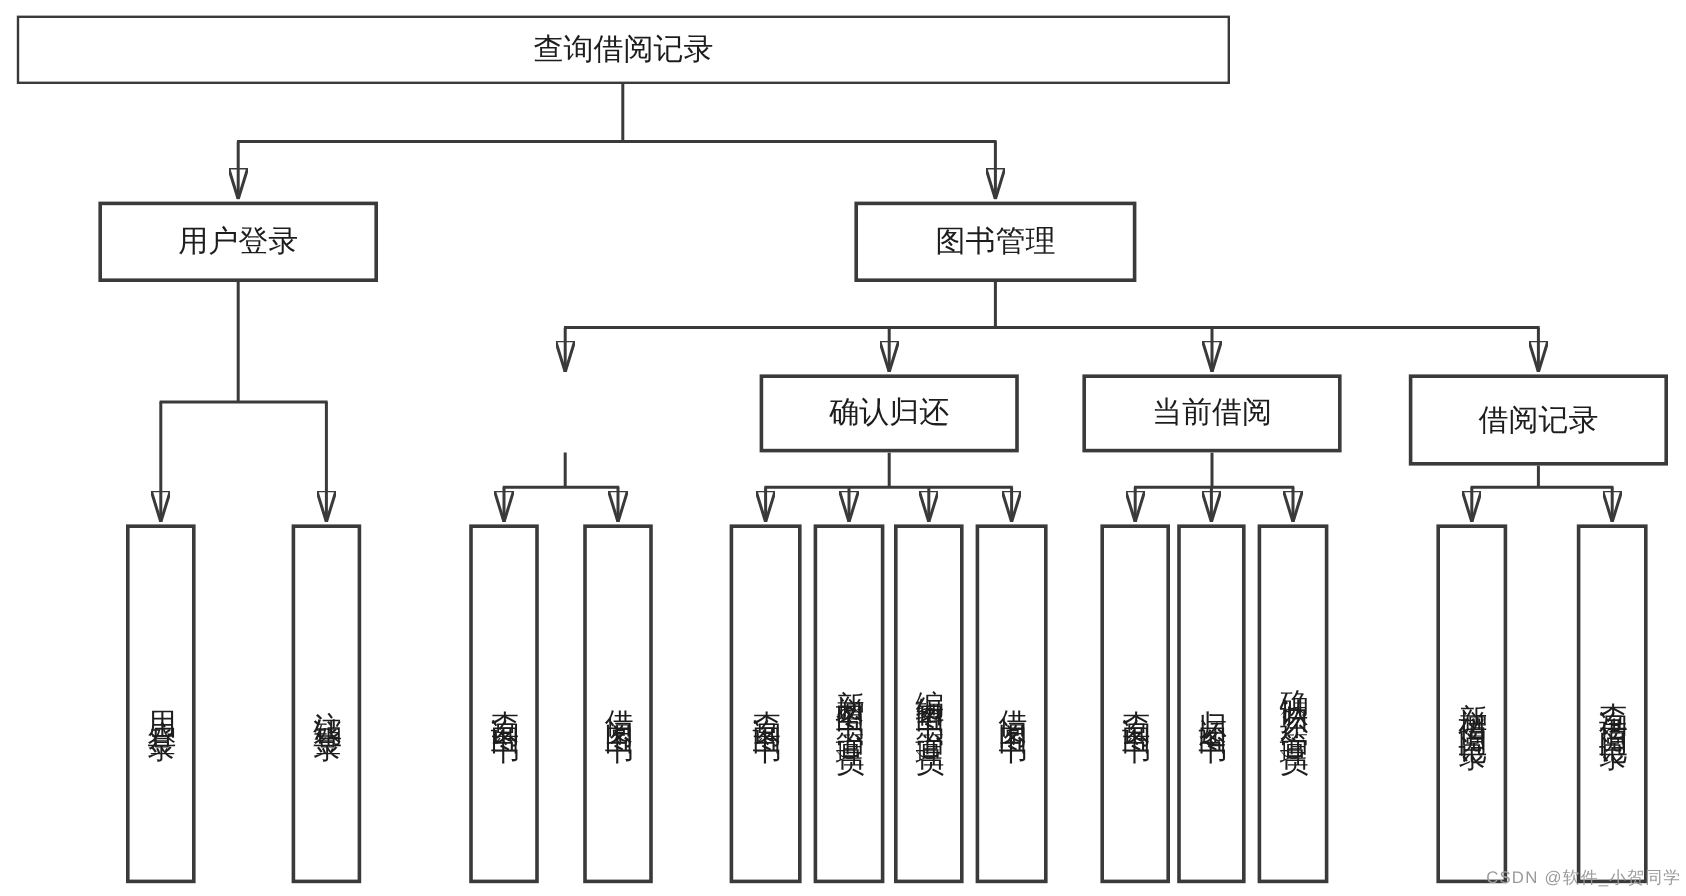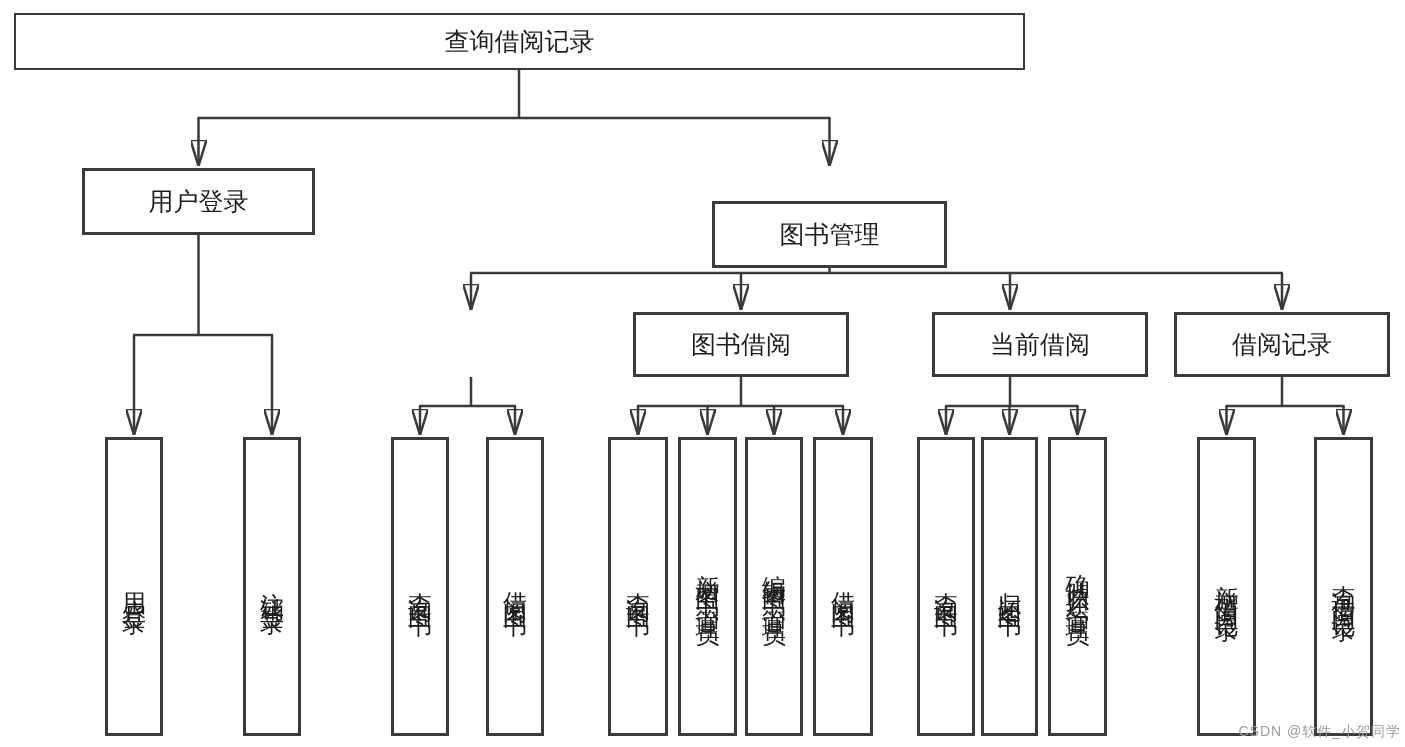--- a/index.html
+++ b/index.html
@@ -123,31 +123,31 @@
     </g>
   </svg>
 
   <div class="node root" style="left:14px; top:13px; width:1011px; height:57px;">
     <span>查询借阅记录</span>
   </div>
 
   <div class="node" style="left:82px; top:168px; width:233px; height:67px;">
     <span>用户登录</span>
   </div>
-  <div class="node" style="left:712px; top:168px; width:235px; height:67px;margin-top:33px;">
+  <div class="node" style="left:712px; top:168px; width:235px; height:67px;">
     <span>图书管理</span>
   </div>
 
   <div class="node" style="left:633px; top:312px; width:216px; height:65px;">
-    <span>图书借阅</span>
+    <span>确认归还</span>
   </div>
-  <div class="node" style="left:902px; top:312px; width:216px; height:65px;margin-left:30px;">
+  <div class="node" style="left:902px; top:312px; width:216px; height:65px;">
     <span>当前借阅</span>
   </div>
-  <div class="node" style="left:1174px; top:312px; width:216px; height:65px;">
+  <div class="node" style="left:1174px; top:312px; width:216px; height:76px;">
     <span>借阅记录</span>
   </div>
 
   <div class="node leaf" style="left:105px; top:437px; width:58px; height:299px;">
     <span class="vtext">用户登录</span>
   </div>
   <div class="node leaf" style="left:243px; top:437px; width:58px; height:299px;">
     <span class="vtext">注销登录</span>
   </div>
 

